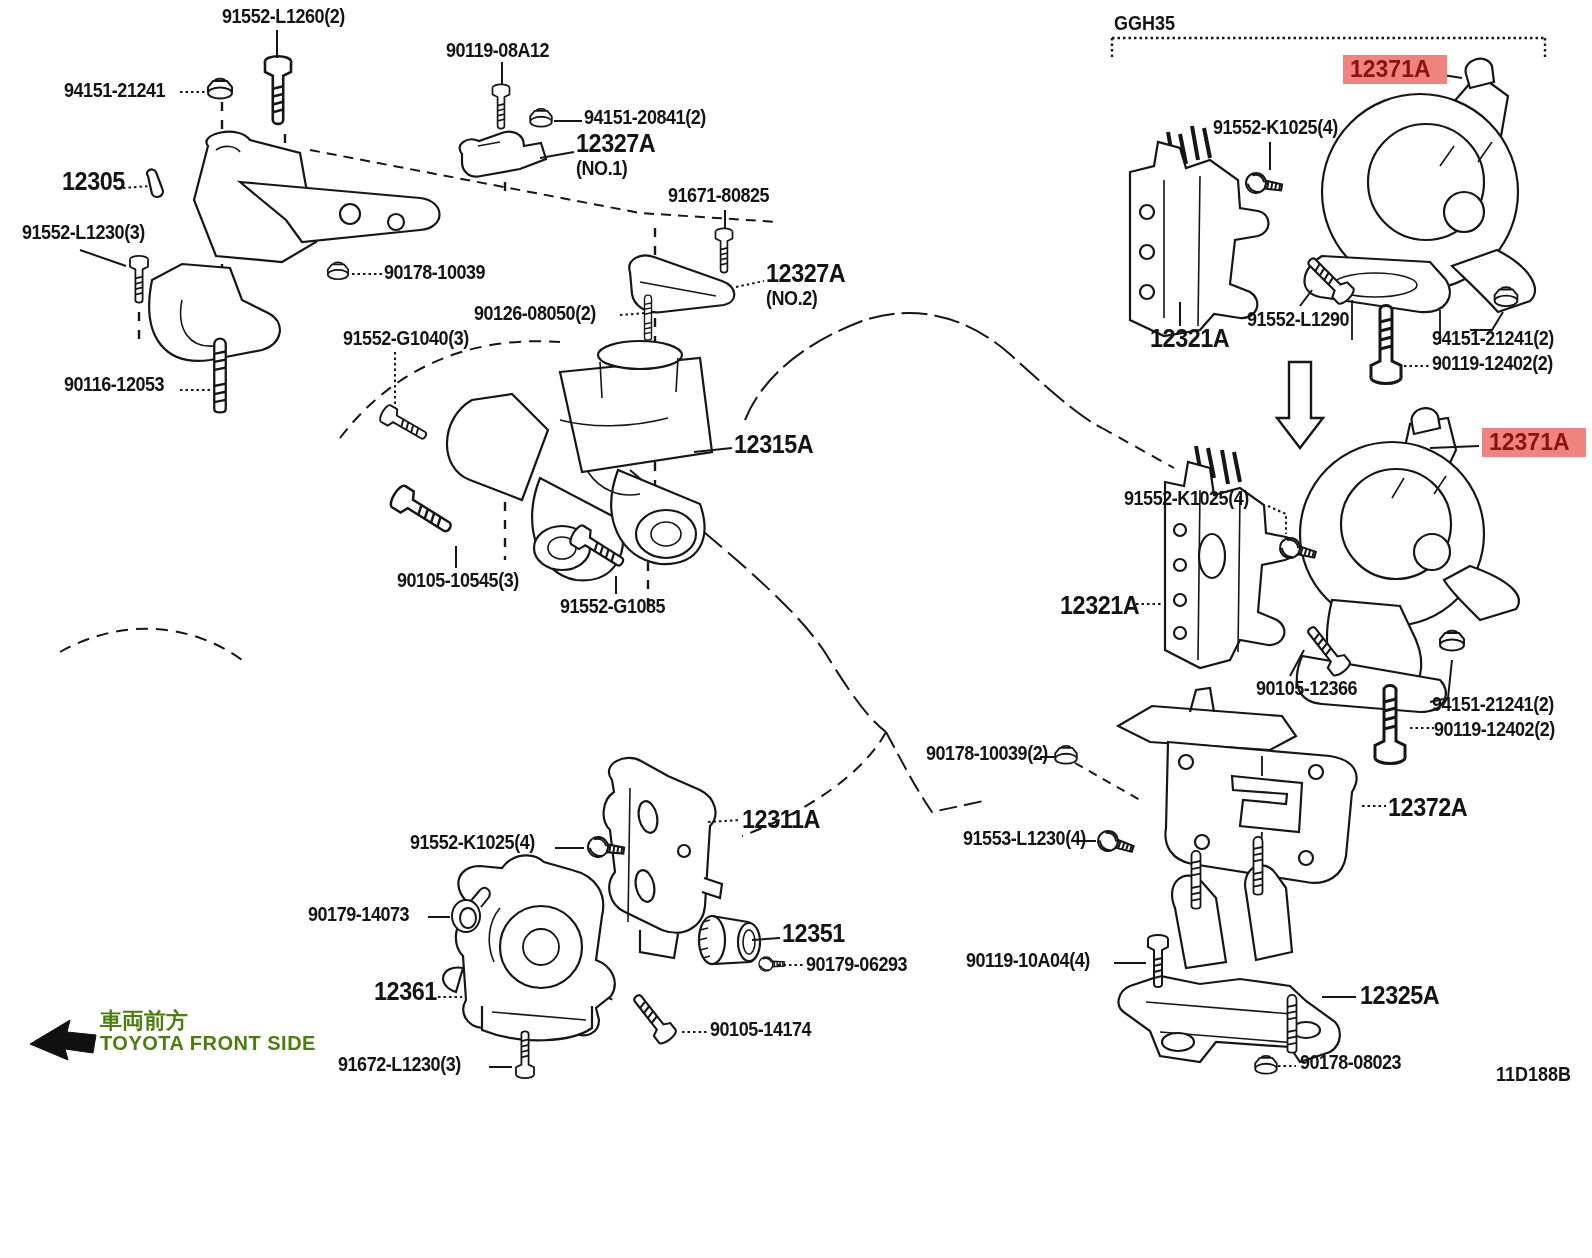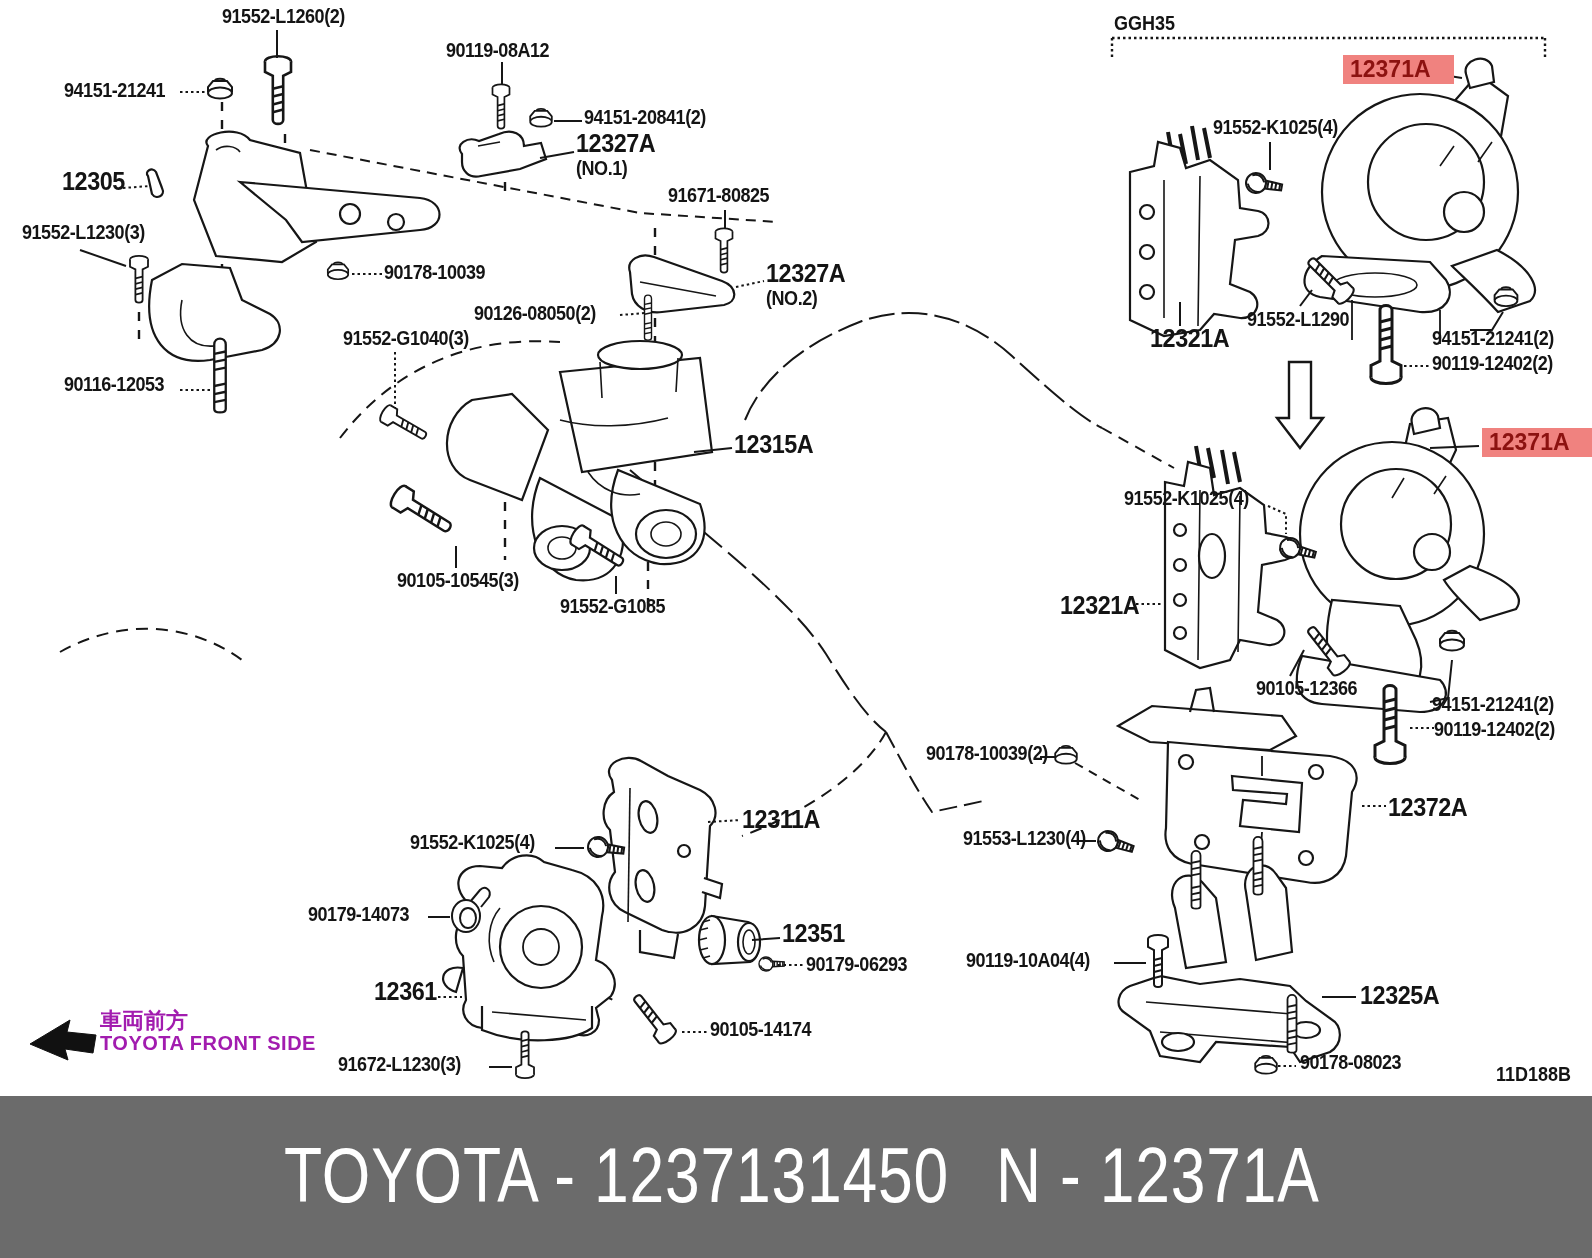--- a/index.html
+++ b/index.html
@@ -2,27 +2,27 @@
 <html><head>
 <meta charset="utf-8">
 <style>
   html,body{margin:0;padding:0;background:#fff;}
   .stage{position:relative;width:1592px;height:1258px;background:#fff;overflow:hidden;
          font-family:"Liberation Sans","DejaVu Sans",sans-serif;}
   svg{position:absolute;left:0;top:0;}
   .lbl{position:absolute;font-weight:bold;font-size:20px;line-height:1.05;color:#141414;
        white-space:nowrap;transform-origin:0 0;transform:scaleX(.9);letter-spacing:-.5px;}
   .lbl.big{font-size:26px;letter-spacing:-.5px;}
-  .lbl.hl{background:#f0827f;color:#8c1210;padding:2px 23px 3px 7px;transform:none;
+  .lbl.hl{background:#f0827f;color:#8c1210;padding:2px 16px 3px 7px;transform:none;
           font-size:23px;letter-spacing:0;}
   .banner{position:absolute;left:0;top:1096px;width:1592px;height:162px;background:#6b6b6b;}
   .banner span{position:absolute;top:50%;color:#fff;font-size:78px;font-weight:400;
        white-space:nowrap;transform-origin:0 50%;transform:translateY(-52%) scaleX(.8);
        letter-spacing:1px;}
-  .jp{position:absolute;font-weight:bold;color:#a21caf;}
+  .jp{position:absolute;font-weight:bold;color:#4d7c0f;}
 </style>
 </head>
 <body>
 
 <div class="stage">
 
 <svg width="1592" height="1258" viewBox="0 0 1592 1258">
   <defs>
     <g id="boltV" stroke="#161616" stroke-width="2" fill="#fff">
       <ellipse cx="0" cy="-5" rx="10" ry="4"></ellipse>
@@ -344,17 +344,13 @@
   <div class="lbl" style="left:308px;top:904px">90179-14073</div>
   <div class="lbl big" style="left:782px;top:920px">12351</div>
   <div class="lbl" style="left:806px;top:954px">90179-06293</div>
   <div class="lbl big" style="left:374px;top:978px">12361</div>
   <div class="lbl" style="left:710px;top:1019px">90105-14174</div>
   <div class="lbl" style="left:338px;top:1054px">91672-L1230(3)</div>
 
   <div class="jp" style="left:100px;top:1006px;font-size:22px">車両前方</div>
   <div class="jp" style="left:100px;top:1032px;font-size:20px;letter-spacing:.5px">TOYOTA FRONT SIDE</div>
 
-  <div class="banner">
-    <span style="left:284px">TOYOTA - 1237131450</span>
-    <span style="left:996px">N - 12371A</span>
-  </div>
 </div>
 
 </body></html>

